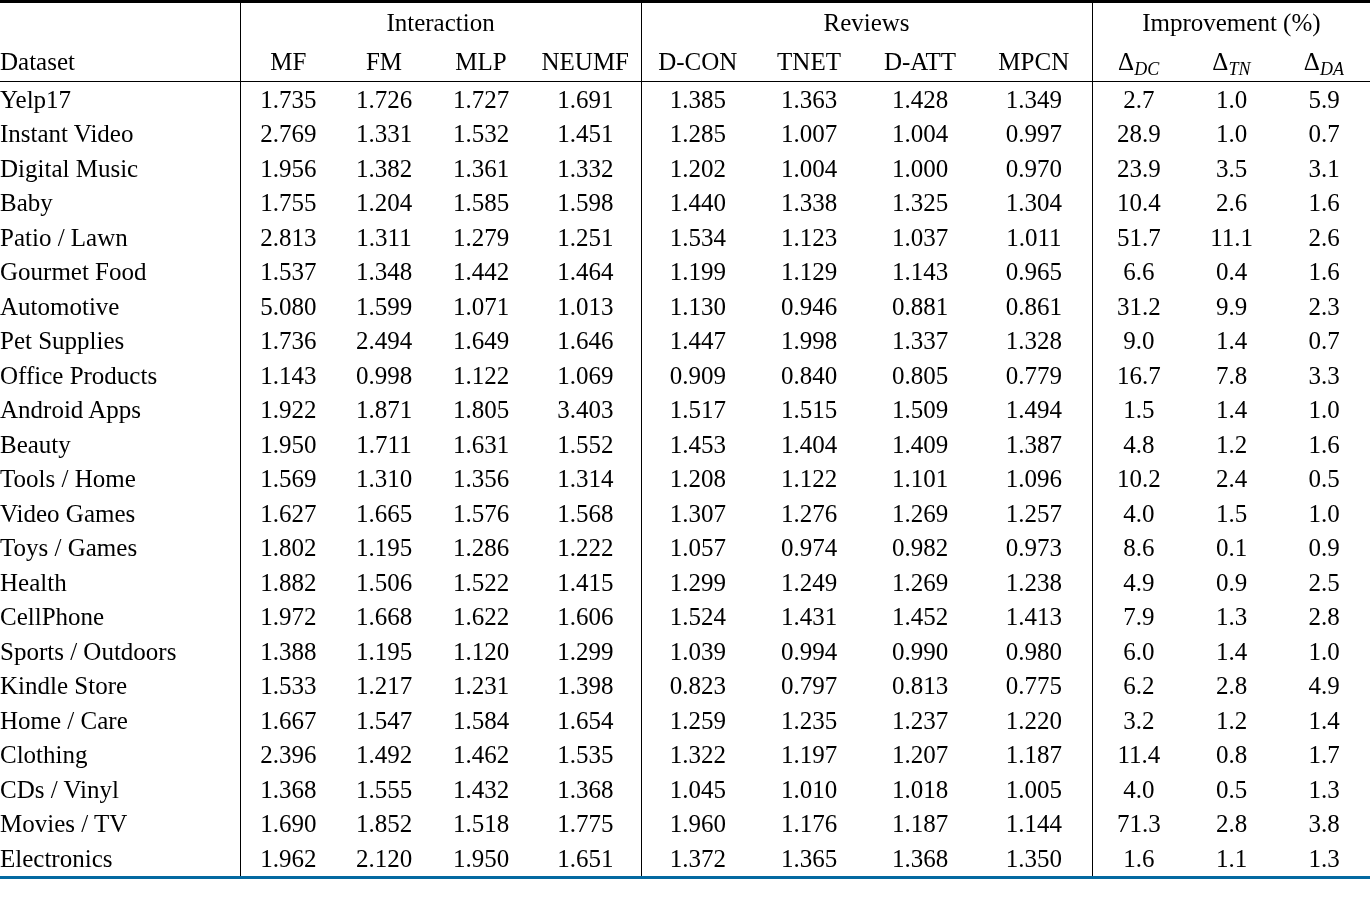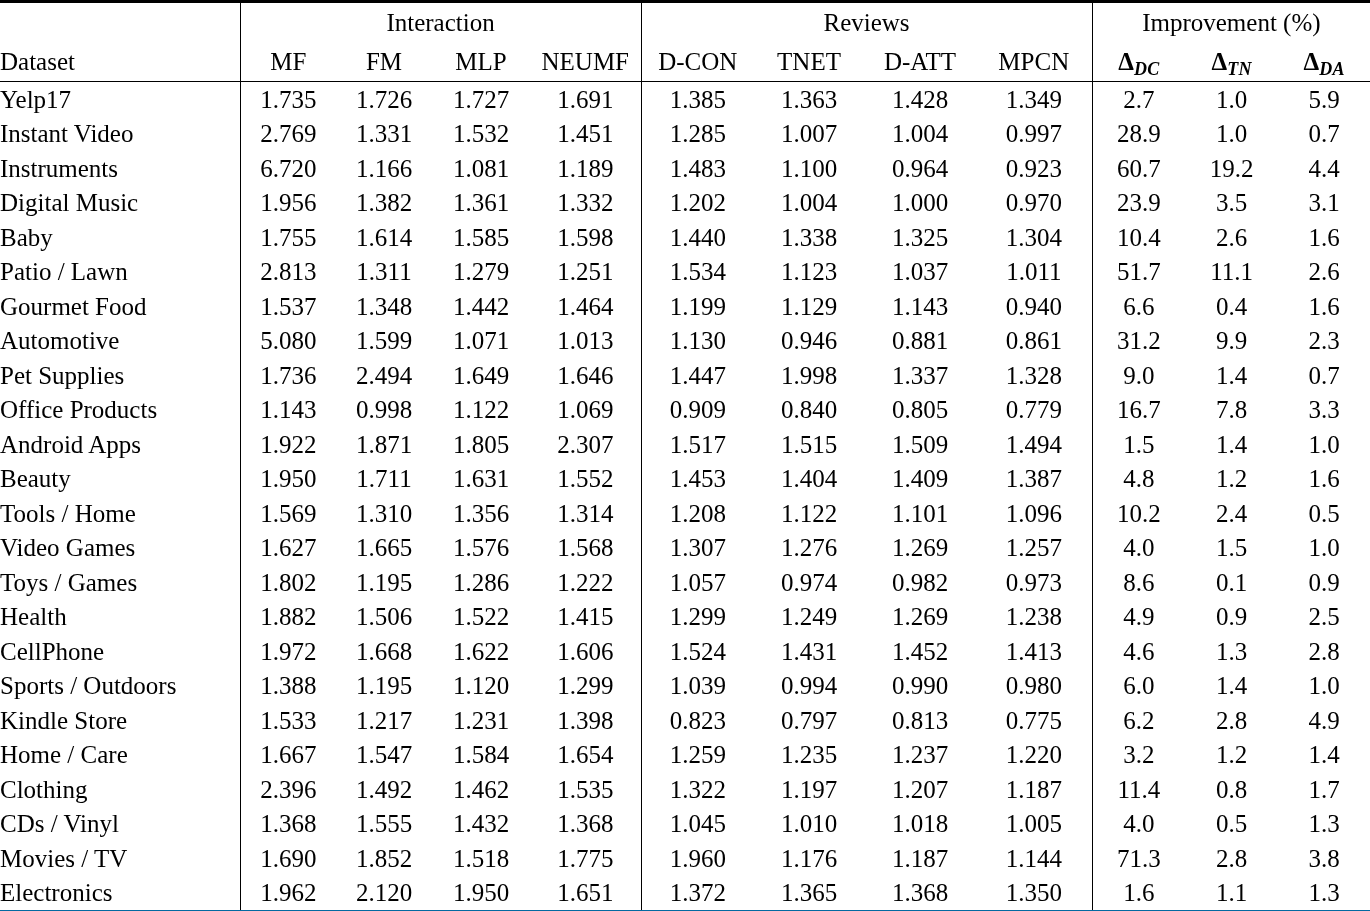--- a/index.html
+++ b/index.html
@@ -48,21 +48,21 @@
   .cell-dataset {
     text-align: left;
     padding-left: 14px;
   }
   .cell-num { text-align: center; }
   .cell-group { }
   .cell-colhead { text-align: center; }
   .best { font-weight: bold; }
 
   
-  .delta { font-style: normal; font-weight: bold; }
+  .delta { font-style: normal; }
   .delta sub {
     font-style: italic;
     font-size: 0.72em;
     vertical-align: baseline;
     position: relative;
     top: 0.32em;
     letter-spacing: 0.2px;
   }
 </style>
 </head>
@@ -136,51 +136,37 @@
         <td class="cell-num">1.451</td>
         <td class="cell-num vsep-l">1.285</td>
         <td class="cell-num">1.007</td>
         <td class="cell-num">1.004</td>
         <td class="cell-num best">0.997</td>
         <td class="cell-num vsep-l">28.9</td>
         <td class="cell-num">1.0</td>
         <td class="cell-num">0.7</td>
       </tr>
       <tr class="data-row">
-        <td class="cell-dataset">Instruments</td>
-        <td class="cell-num vsep-l">6.720</td>
-        <td class="cell-num">1.166</td>
-        <td class="cell-num">1.081</td>
-        <td class="cell-num">1.189</td>
-        <td class="cell-num vsep-l">1.483</td>
-        <td class="cell-num">1.100</td>
-        <td class="cell-num">0.964</td>
-        <td class="cell-num best">0.923</td>
-        <td class="cell-num vsep-l">60.7</td>
-        <td class="cell-num">19.2</td>
-        <td class="cell-num">4.4</td>
-      </tr>
-      <tr class="data-row">
         <td class="cell-dataset">Digital Music</td>
         <td class="cell-num vsep-l">1.956</td>
         <td class="cell-num">1.382</td>
         <td class="cell-num">1.361</td>
         <td class="cell-num">1.332</td>
         <td class="cell-num vsep-l">1.202</td>
         <td class="cell-num">1.004</td>
         <td class="cell-num">1.000</td>
         <td class="cell-num best">0.970</td>
         <td class="cell-num vsep-l">23.9</td>
         <td class="cell-num">3.5</td>
         <td class="cell-num">3.1</td>
       </tr>
       <tr class="data-row">
         <td class="cell-dataset">Baby</td>
         <td class="cell-num vsep-l">1.755</td>
-        <td class="cell-num">1.614</td>
+        <td class="cell-num">1.204</td>
         <td class="cell-num">1.585</td>
         <td class="cell-num">1.598</td>
         <td class="cell-num vsep-l">1.440</td>
         <td class="cell-num">1.338</td>
         <td class="cell-num">1.325</td>
         <td class="cell-num best">1.304</td>
         <td class="cell-num vsep-l">10.4</td>
         <td class="cell-num">2.6</td>
         <td class="cell-num">1.6</td>
       </tr>
@@ -200,21 +186,21 @@
       </tr>
       <tr class="data-row">
         <td class="cell-dataset">Gourmet Food</td>
         <td class="cell-num vsep-l">1.537</td>
         <td class="cell-num">1.348</td>
         <td class="cell-num">1.442</td>
         <td class="cell-num">1.464</td>
         <td class="cell-num vsep-l">1.199</td>
         <td class="cell-num">1.129</td>
         <td class="cell-num">1.143</td>
-        <td class="cell-num best">0.940</td>
+        <td class="cell-num best">0.965</td>
         <td class="cell-num vsep-l">6.6</td>
         <td class="cell-num">0.4</td>
         <td class="cell-num">1.6</td>
       </tr>
       <tr class="data-row">
         <td class="cell-dataset">Automotive</td>
         <td class="cell-num vsep-l">5.080</td>
         <td class="cell-num">1.599</td>
         <td class="cell-num">1.071</td>
         <td class="cell-num">1.013</td>
@@ -252,21 +238,21 @@
         <td class="cell-num best">0.779</td>
         <td class="cell-num vsep-l">16.7</td>
         <td class="cell-num">7.8</td>
         <td class="cell-num">3.3</td>
       </tr>
       <tr class="data-row">
         <td class="cell-dataset">Android Apps</td>
         <td class="cell-num vsep-l">1.922</td>
         <td class="cell-num">1.871</td>
         <td class="cell-num">1.805</td>
-        <td class="cell-num">2.307</td>
+        <td class="cell-num">3.403</td>
         <td class="cell-num vsep-l">1.517</td>
         <td class="cell-num">1.515</td>
         <td class="cell-num">1.509</td>
         <td class="cell-num best">1.494</td>
         <td class="cell-num vsep-l">1.5</td>
         <td class="cell-num">1.4</td>
         <td class="cell-num">1.0</td>
       </tr>
       <tr class="data-row">
         <td class="cell-dataset">Beauty</td>
@@ -341,21 +327,21 @@
       <tr class="data-row">
         <td class="cell-dataset">CellPhone</td>
         <td class="cell-num vsep-l">1.972</td>
         <td class="cell-num">1.668</td>
         <td class="cell-num">1.622</td>
         <td class="cell-num">1.606</td>
         <td class="cell-num vsep-l">1.524</td>
         <td class="cell-num">1.431</td>
         <td class="cell-num">1.452</td>
         <td class="cell-num best">1.413</td>
-        <td class="cell-num vsep-l">4.6</td>
+        <td class="cell-num vsep-l">7.9</td>
         <td class="cell-num">1.3</td>
         <td class="cell-num">2.8</td>
       </tr>
       <tr class="data-row">
         <td class="cell-dataset">Sports / Outdoors</td>
         <td class="cell-num vsep-l">1.388</td>
         <td class="cell-num">1.195</td>
         <td class="cell-num">1.120</td>
         <td class="cell-num">1.299</td>
         <td class="cell-num vsep-l">1.039</td>

